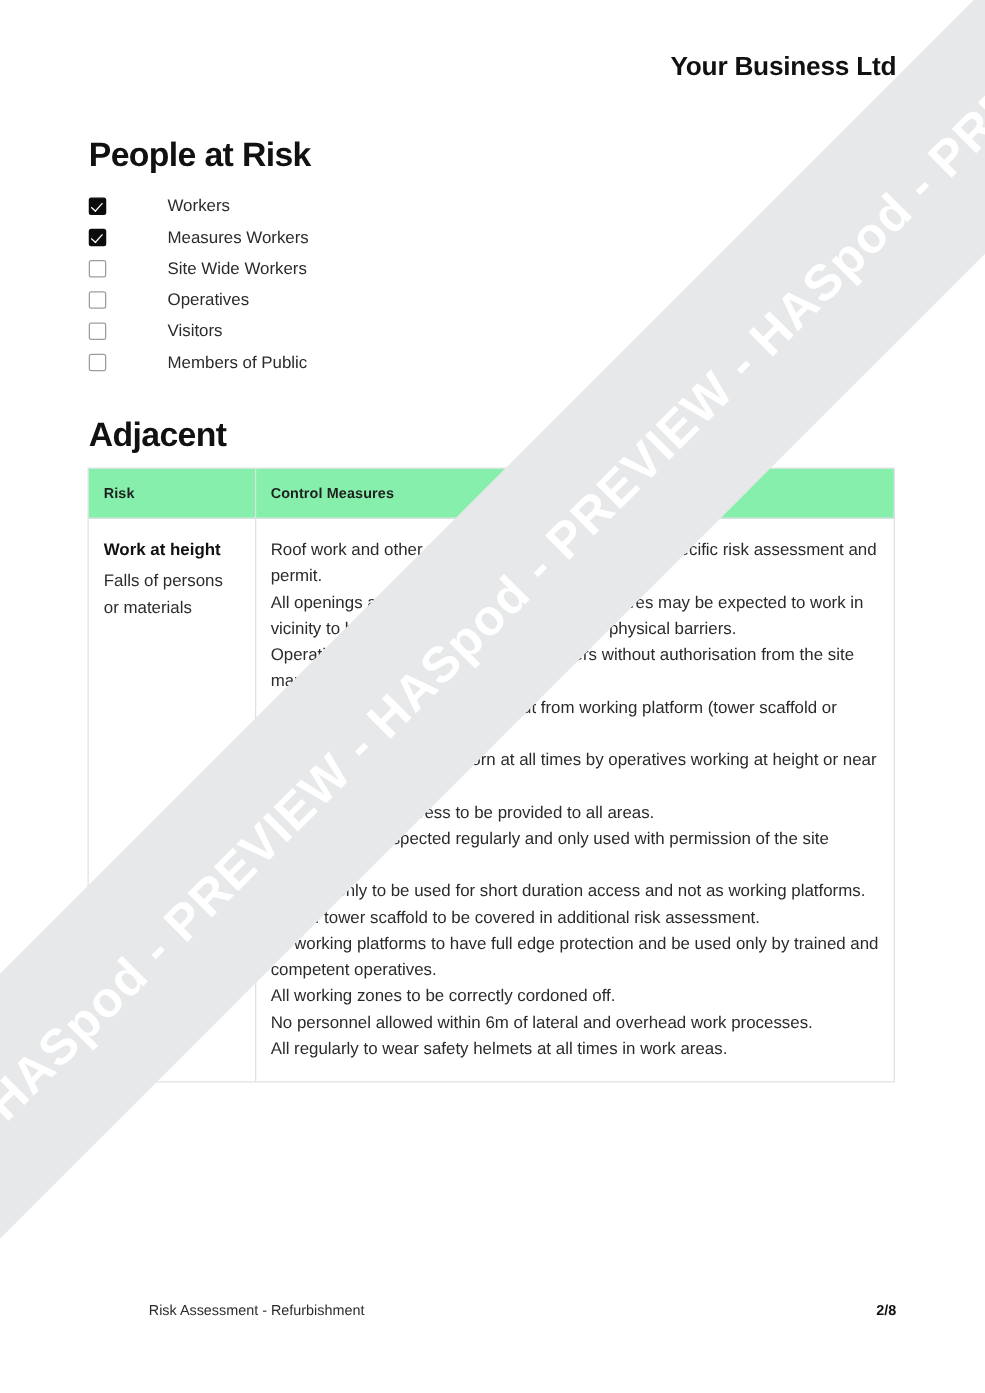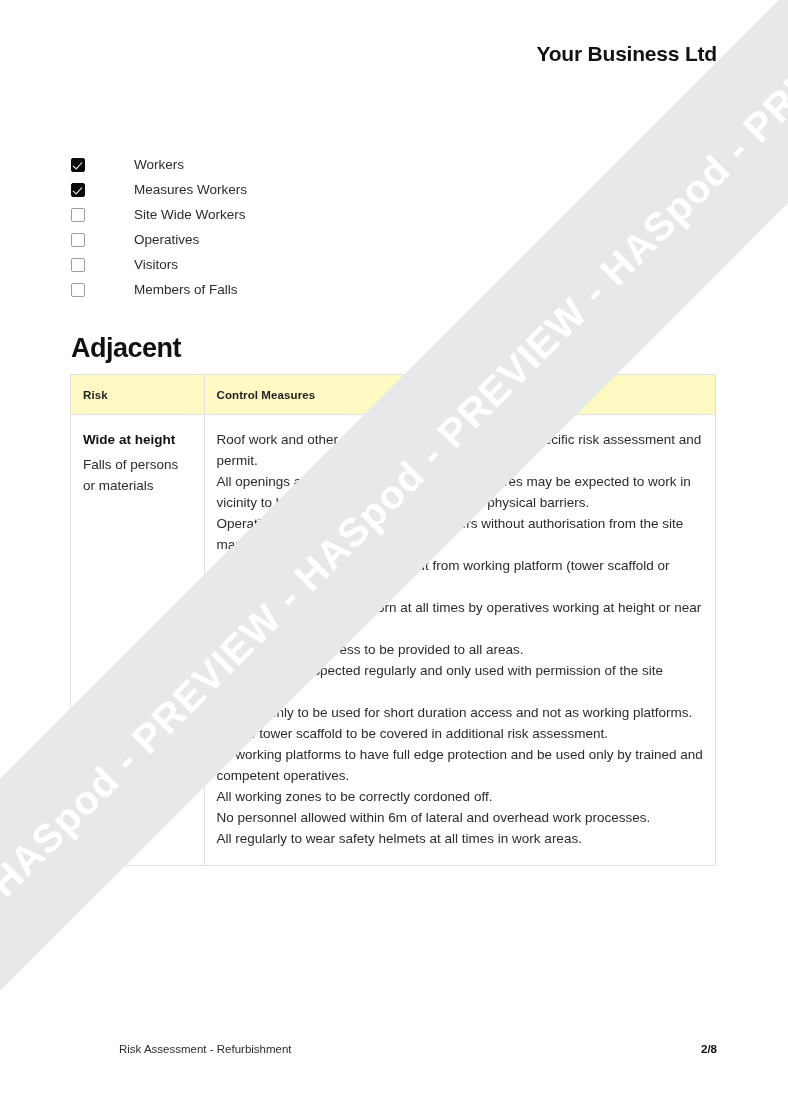--- a/index.html
+++ b/index.html
@@ -103,21 +103,21 @@
     background: #ffffff;
   }
   .controls-table table {
     width: 100%;
     border-collapse: collapse;
     table-layout: fixed;
   }
   .controls-table col.c1 { width: 133px; }
   .controls-table col.c2 { width: auto; }
   .controls-table th {
-    background: #fef9c3;
+    background: #86efac;
     border-bottom: 1px solid #dfe1e5;
     border-right: 1px solid #dfe1e5;
     text-align: left;
     font-size: 11.5px;
     font-weight: bold;
     color: #1f1f1f;
     padding: 14px 12px 13px 12px;
     letter-spacing: 0.1px;
   }
   .controls-table th:last-child { border-right: none; }
@@ -184,20 +184,21 @@
 </style>
 </head>
 <body>
 
 <div class="page">
 
   <div class="doc-header">
     <div class="company-name">Your Business Ltd</div>
   </div>
 
+  <div class="section-title" id="people-title">People at Risk</div>
 
   <div class="checklist">
     <div class="check-row">
       <span class="checkbox checked"></span>
       <span class="check-label">Workers</span>
     </div>
     <div class="check-row">
       <span class="checkbox checked"></span>
       <span class="check-label">Measures Workers</span>
     </div>
@@ -208,42 +209,42 @@
     <div class="check-row">
       <span class="checkbox"></span>
       <span class="check-label">Operatives</span>
     </div>
     <div class="check-row">
       <span class="checkbox"></span>
       <span class="check-label">Visitors</span>
     </div>
     <div class="check-row">
       <span class="checkbox"></span>
-      <span class="check-label">Members of Falls</span>
+      <span class="check-label">Members of Public</span>
     </div>
   </div>
 
   <div class="section-title" id="controls-title">Adjacent</div>
 
   <div class="controls-table">
     <table>
       <colgroup>
         <col class="c1">
         <col class="c2">
       </colgroup>
       <thead>
         <tr>
           <th>Risk</th>
           <th>Control Measures</th>
         </tr>
       </thead>
       <tbody>
         <tr>
           <td>
-            <span class="risk-name">Wide at height</span>
+            <span class="risk-name">Work at height</span>
             <span class="risk-desc">Falls of persons or materials</span>
           </td>
           <td>
             <span class="measure">Roof work and other work at height to be covered in specific risk assessment and permit.</span>
             <span class="measure">All openings and any open edges where operatives may be expected to work in vicinity to be cordoned off with indicative and physical barriers.</span>
             <span class="measure">Operatives not to cross or enter the barriers without authorisation from the site manager.</span>
             <span class="measure">Any work at height to be carried out from working platform (tower scaffold or tower).</span>
             <span class="measure">Full safety harness to be worn at all times by operatives working at height or near any open edges.</span>
             <span class="measure">Safe access and egress to be provided to all areas.</span>
             <span class="measure">Ladders to be inspected regularly and only used with permission of the site manager.</span>

